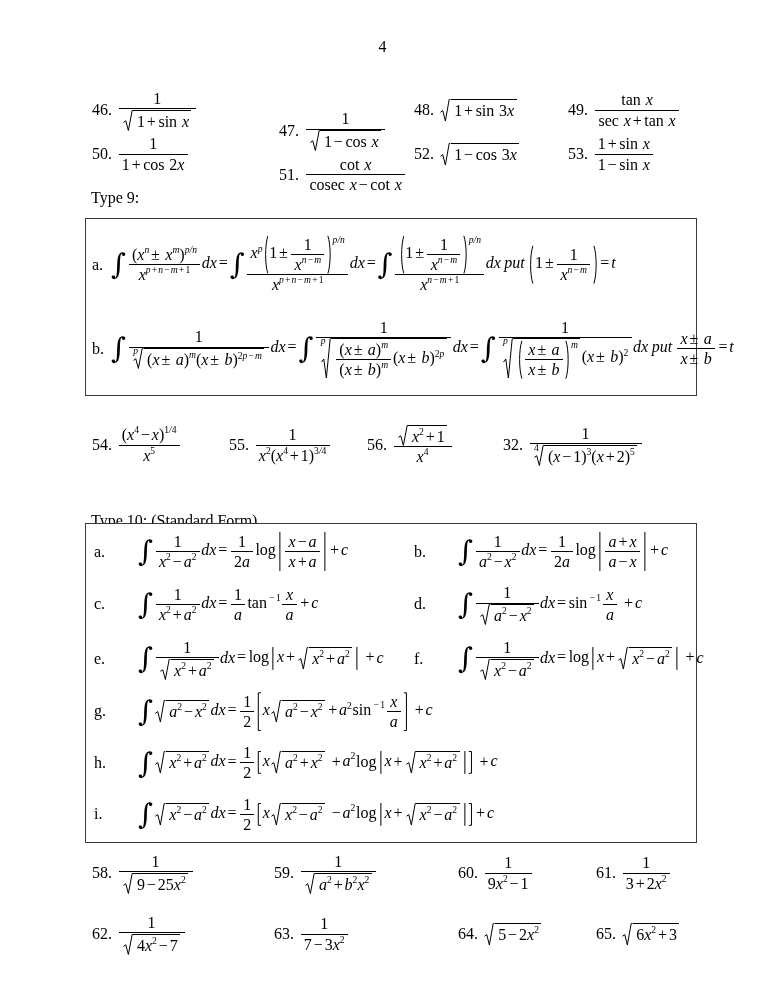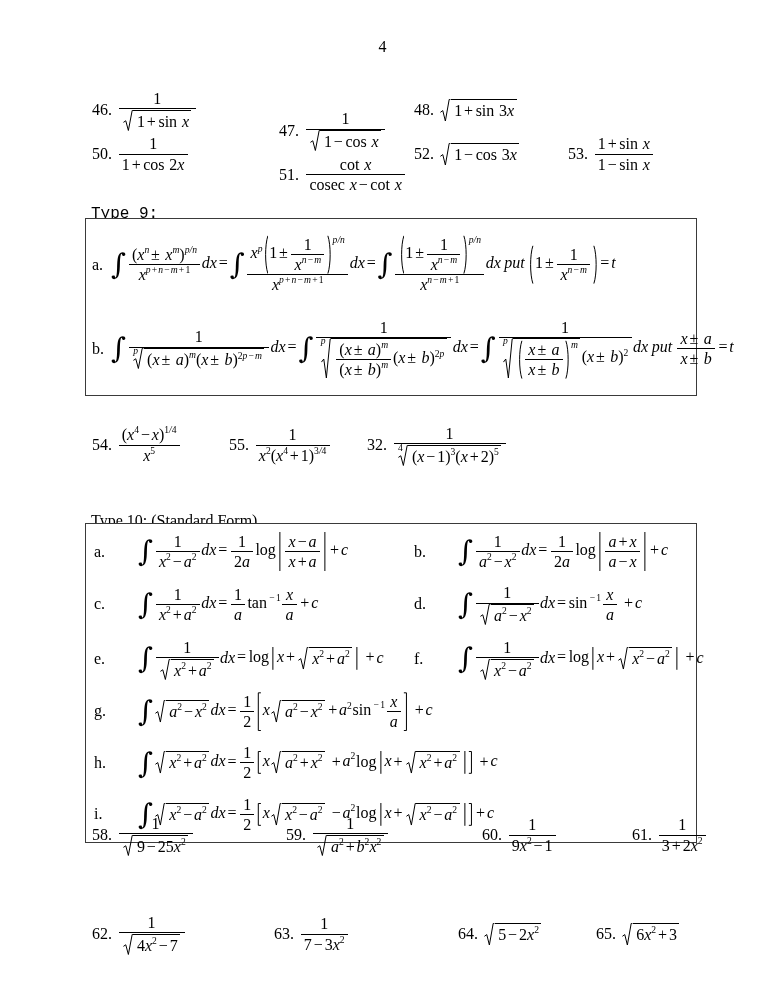--- a/index.html
+++ b/index.html
@@ -1,28 +1,28 @@
 <!DOCTYPE html>
 <html><head>
 <meta charset="utf-8">
 <style>
   html,body{margin:0;padding:0;background:#fff;}
   .page{position:relative;width:765px;height:990px;background:#fff;overflow:hidden;
         font-family:"Liberation Serif","DejaVu Serif",serif;color:#000;font-size:16px;}
   .page-number{position:absolute;top:38px;left:0;right:0;text-align:center;}
   .section-label{position:absolute;left:91px;}
-  #type9-label{top:205px;font-family:Liberation Mono, monospace;}
+  #type9-label{top:189px;}
   #type10-label{top:512px;}
 
   
   .prow{position:absolute;left:92px;right:20px;display:flex;align-items:center;}
   #prow-0{top:80px;height:60px;}
   #prow-1{top:128px;height:52px;}
   #prow-2{top:410px;height:70px;}
-  #prow-3{top:808px;height:54px;gap:12px;}
+  #prow-3{top:846px;height:54px;}
   #prow-4{top:906px;height:56px;align-items:center;}
   .problem{display:flex;align-items:center;}
   .pnum{margin-right:5px;flex:none;}
   .cols-top .problem:nth-child(1){width:187px;}
   .cols-top .problem:nth-child(2){width:135px;margin-top:41px;}
   .cols-top .problem:nth-child(3){width:154px;}
   .cols-mid .problem:nth-child(1){width:137px;}
   .cols-mid .problem:nth-child(2){width:138px;}
   .cols-mid .problem:nth-child(3){width:136px;}
   .cols-bot .problem:nth-child(1){width:182px;}
@@ -98,20 +98,24 @@
     <span class="pnum">48.</span>
     <span class="math"><span class="msqrt">
             <span class="rsign">
               <svg viewBox="0 0 12 24" preserveAspectRatio="none">
                 <path d="M0.5 14 L3.2 12.2 L6.2 23.2 L10.6 0.5 L12 0.5" fill="none" stroke="#000" stroke-width="1" vector-effect="non-scaling-stroke"></path>
               </svg>
             </span>
             <span class="rbody"><span class="mn">1</span><span class="mo">+</span><span class="mfn">sin</span><span class="msp"></span><span class="mn">3</span><span class="mi">x</span></span>
           </span></span>
   </div>
+      <div class="problem">
+    <span class="pnum">49.</span>
+    <span class="math"><span class="mfrac"><span class="num"><span class="mfn">tan</span><span class="msp"></span><span class="mi">x</span></span><span class="den"><span class="mfn">sec</span><span class="msp"></span><span class="mi">x</span><span class="mo">+</span><span class="mfn">tan</span><span class="msp"></span><span class="mi">x</span></span></span></span>
+  </div>
     </div>
   <div class="prow cols-top" id="prow-1">
       <div class="problem">
     <span class="pnum">50.</span>
     <span class="math"><span class="mfrac"><span class="num"><span class="mn">1</span></span><span class="den"><span class="mn">1</span><span class="mo">+</span><span class="mfn">cos</span><span class="msp"></span><span class="mn">2</span><span class="mi">x</span></span></span></span>
   </div>
       <div class="problem">
     <span class="pnum">51.</span>
     <span class="math"><span class="mfrac"><span class="num"><span class="mfn">cot</span><span class="msp"></span><span class="mi">x</span></span><span class="den"><span class="mfn">cosec</span><span class="msp"></span><span class="mi">x</span><span class="mo">−</span><span class="mfn">cot</span><span class="msp"></span><span class="mi">x</span></span></span></span>
   </div>
@@ -219,20 +223,31 @@
   <div class="prow cols-mid" id="prow-2">
       <div class="problem">
     <span class="pnum">54.</span>
     <span class="math"><span class="mfrac"><span class="num"><span class="md">(</span><span class="mi">x</span><sup class="msup"><span class="mn">4</span></sup><span class="mo">−</span><span class="mi">x</span><span class="md">)</span><sup class="msup"><span class="mn">1</span><span class="mi">/</span><span class="mn">4</span></sup></span><span class="den"><span class="mi">x</span><sup class="msup"><span class="mn">5</span></sup></span></span></span>
   </div>
       <div class="problem">
     <span class="pnum">55.</span>
     <span class="math"><span class="mfrac"><span class="num"><span class="mn">1</span></span><span class="den"><span class="mi">x</span><sup class="msup"><span class="mn">2</span></sup><span class="md">(</span><span class="mi">x</span><sup class="msup"><span class="mn">4</span></sup><span class="mo">+</span><span class="mn">1</span><span class="md">)</span><sup class="msup"><span class="mn">3</span><span class="mi">/</span><span class="mn">4</span></sup></span></span></span>
   </div>
       <div class="problem">
+    <span class="pnum">56.</span>
+    <span class="math"><span class="mfrac"><span class="num"><span class="msqrt">
+                <span class="rsign">
+                  <svg viewBox="0 0 12 24" preserveAspectRatio="none">
+                    <path d="M0.5 14 L3.2 12.2 L6.2 23.2 L10.6 0.5 L12 0.5" fill="none" stroke="#000" stroke-width="1" vector-effect="non-scaling-stroke"></path>
+                  </svg>
+                </span>
+                <span class="rbody"><span class="mi">x</span><sup class="msup"><span class="mn">2</span></sup><span class="mo">+</span><span class="mn">1</span></span>
+              </span></span><span class="den"><span class="mi">x</span><sup class="msup"><span class="mn">4</span></sup></span></span></span>
+  </div>
+      <div class="problem">
     <span class="pnum">32.</span>
     <span class="math"><span class="mfrac"><span class="num"><span class="mn">1</span></span><span class="den"><span class="msqrt">
                 <span class="ridx"><span class="mn">4</span></span>
                 <span class="rsign">
                   <svg viewBox="0 0 12 24" preserveAspectRatio="none">
                     <path d="M0.5 14 L3.2 12.2 L6.2 23.2 L10.6 0.5 L12 0.5" fill="none" stroke="#000" stroke-width="1" vector-effect="non-scaling-stroke"></path>
                   </svg>
                 </span>
                 <span class="rbody"><span class="md">(</span><span class="mi">x</span><span class="mo">−</span><span class="mn">1</span><span class="md">)</span><sup class="msup"><span class="mn">3</span></sup><span class="md">(</span><span class="mi">x</span><span class="mo">+</span><span class="mn">2</span><span class="md">)</span><sup class="msup"><span class="mn">5</span></sup></span>
               </span></span></span></span>

